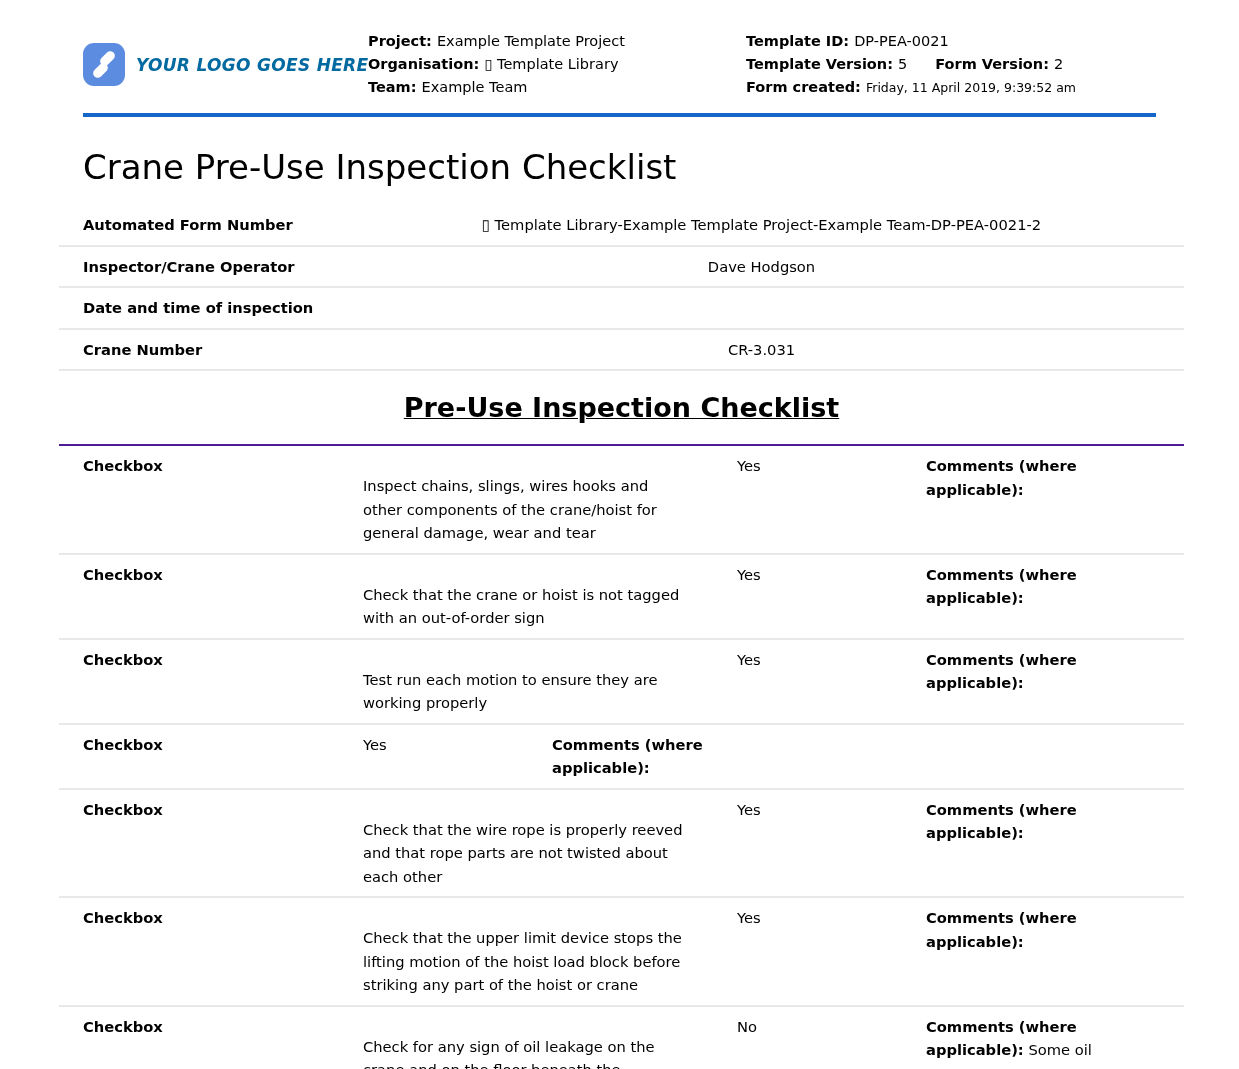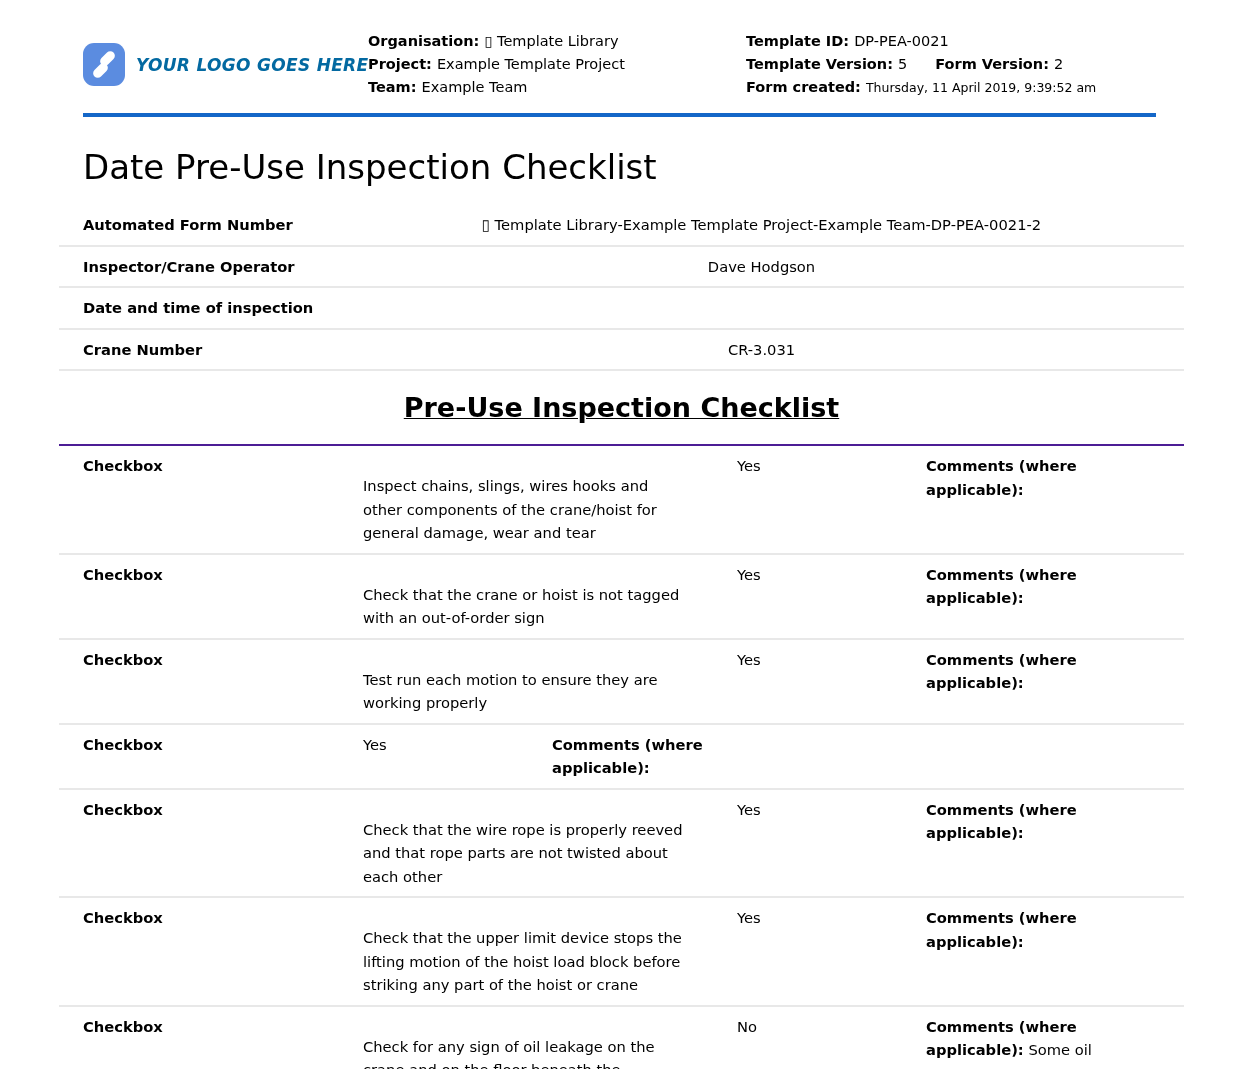--- a/index.html
+++ b/index.html
@@ -60,46 +60,46 @@
         <g fill="#ffffff">
           <rect x="-8.5" y="-4.6" width="17" height="9.2" rx="4.6" transform="translate(24.5,15.5) rotate(-45)"></rect>
           <rect x="-8.5" y="-4.6" width="17" height="9.2" rx="4.6" transform="translate(17.5,27.5) rotate(-45)"></rect>
         </g>
       </svg>
       <span class="logo-text">YOUR LOGO GOES HERE</span>
     </div>
 
     <div class="hdr-col org">
       <div class="hdr-line">
-        <span class="lbl">Organisation:</span><span>▯ Template Library</span>
+        <span class="lbl">Project:</span><span>Example Template Project</span>
       </div>
       <div class="hdr-line">
-        <span class="lbl">Project:</span><span>Example Template Project</span>
+        <span class="lbl">Organisation:</span><span>▯ Template Library</span>
       </div>
       <div class="hdr-line">
         <span class="lbl">Team:</span><span>Example Team</span>
       </div>
     </div>
 
     <div class="hdr-col tpl">
       <div class="hdr-line">
         <span class="lbl">Template ID:</span><span>DP-PEA-0021</span>
       </div>
       <div class="hdr-line">
         <span class="lbl">Template Version:</span><span>5</span><span class="lbl gap-left">Form Version:</span><span>2</span>
       </div>
       <div class="hdr-line">
-        <span class="lbl">Form created:</span><span class="small-val">Thursday, 11 April 2019, 9:39:52 am</span>
+        <span class="lbl">Form created:</span><span class="small-val">Friday, 11 April 2019, 9:39:52 am</span>
       </div>
     </div>
   </div>
 
   <div class="rule"></div>
 
-  <h1 class="doc-title">Date Pre-Use Inspection Checklist</h1>
+  <h1 class="doc-title">Crane Pre-Use Inspection Checklist</h1>
 
   <div class="table">
 
     <div class="trow">
       <div class="c-label">Automated Form Number</div>
       <div class="c-value">▯ Template Library-Example Template Project-Example Team-DP-PEA-0021-2</div>
     </div>
     <div class="trow">
       <div class="c-label">Inspector/Crane Operator</div>
       <div class="c-value">Dave Hodgson</div>

